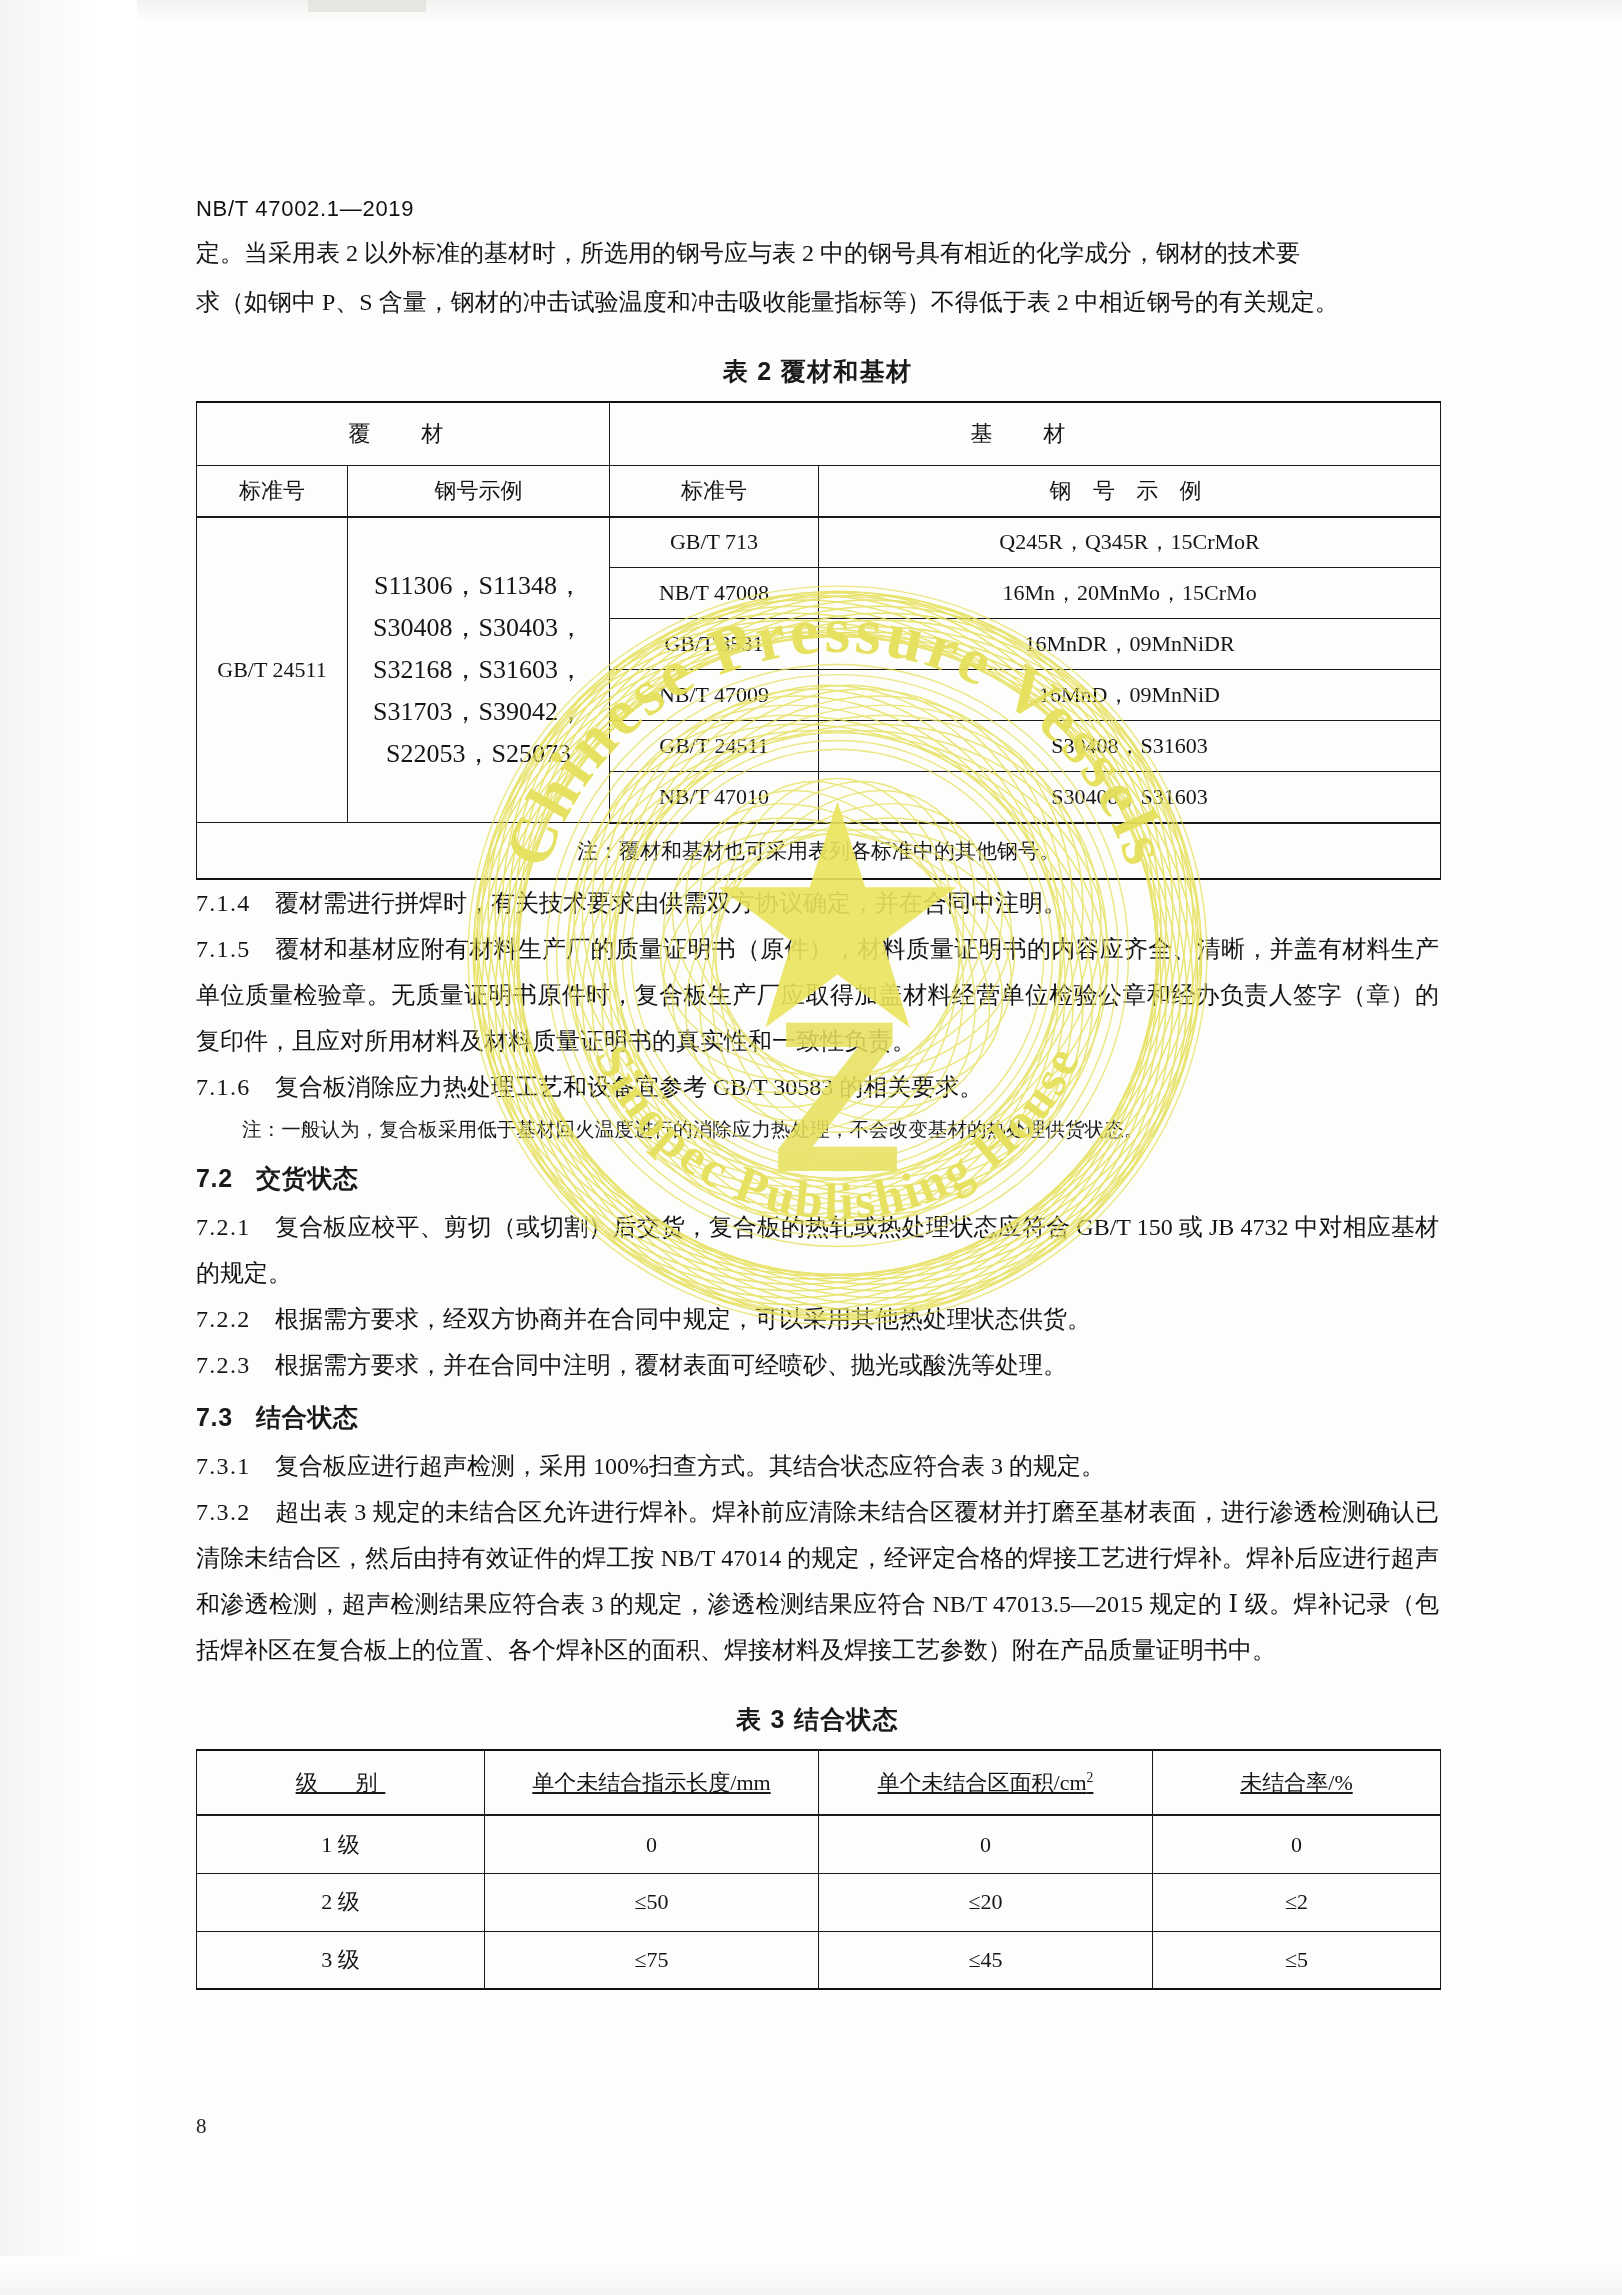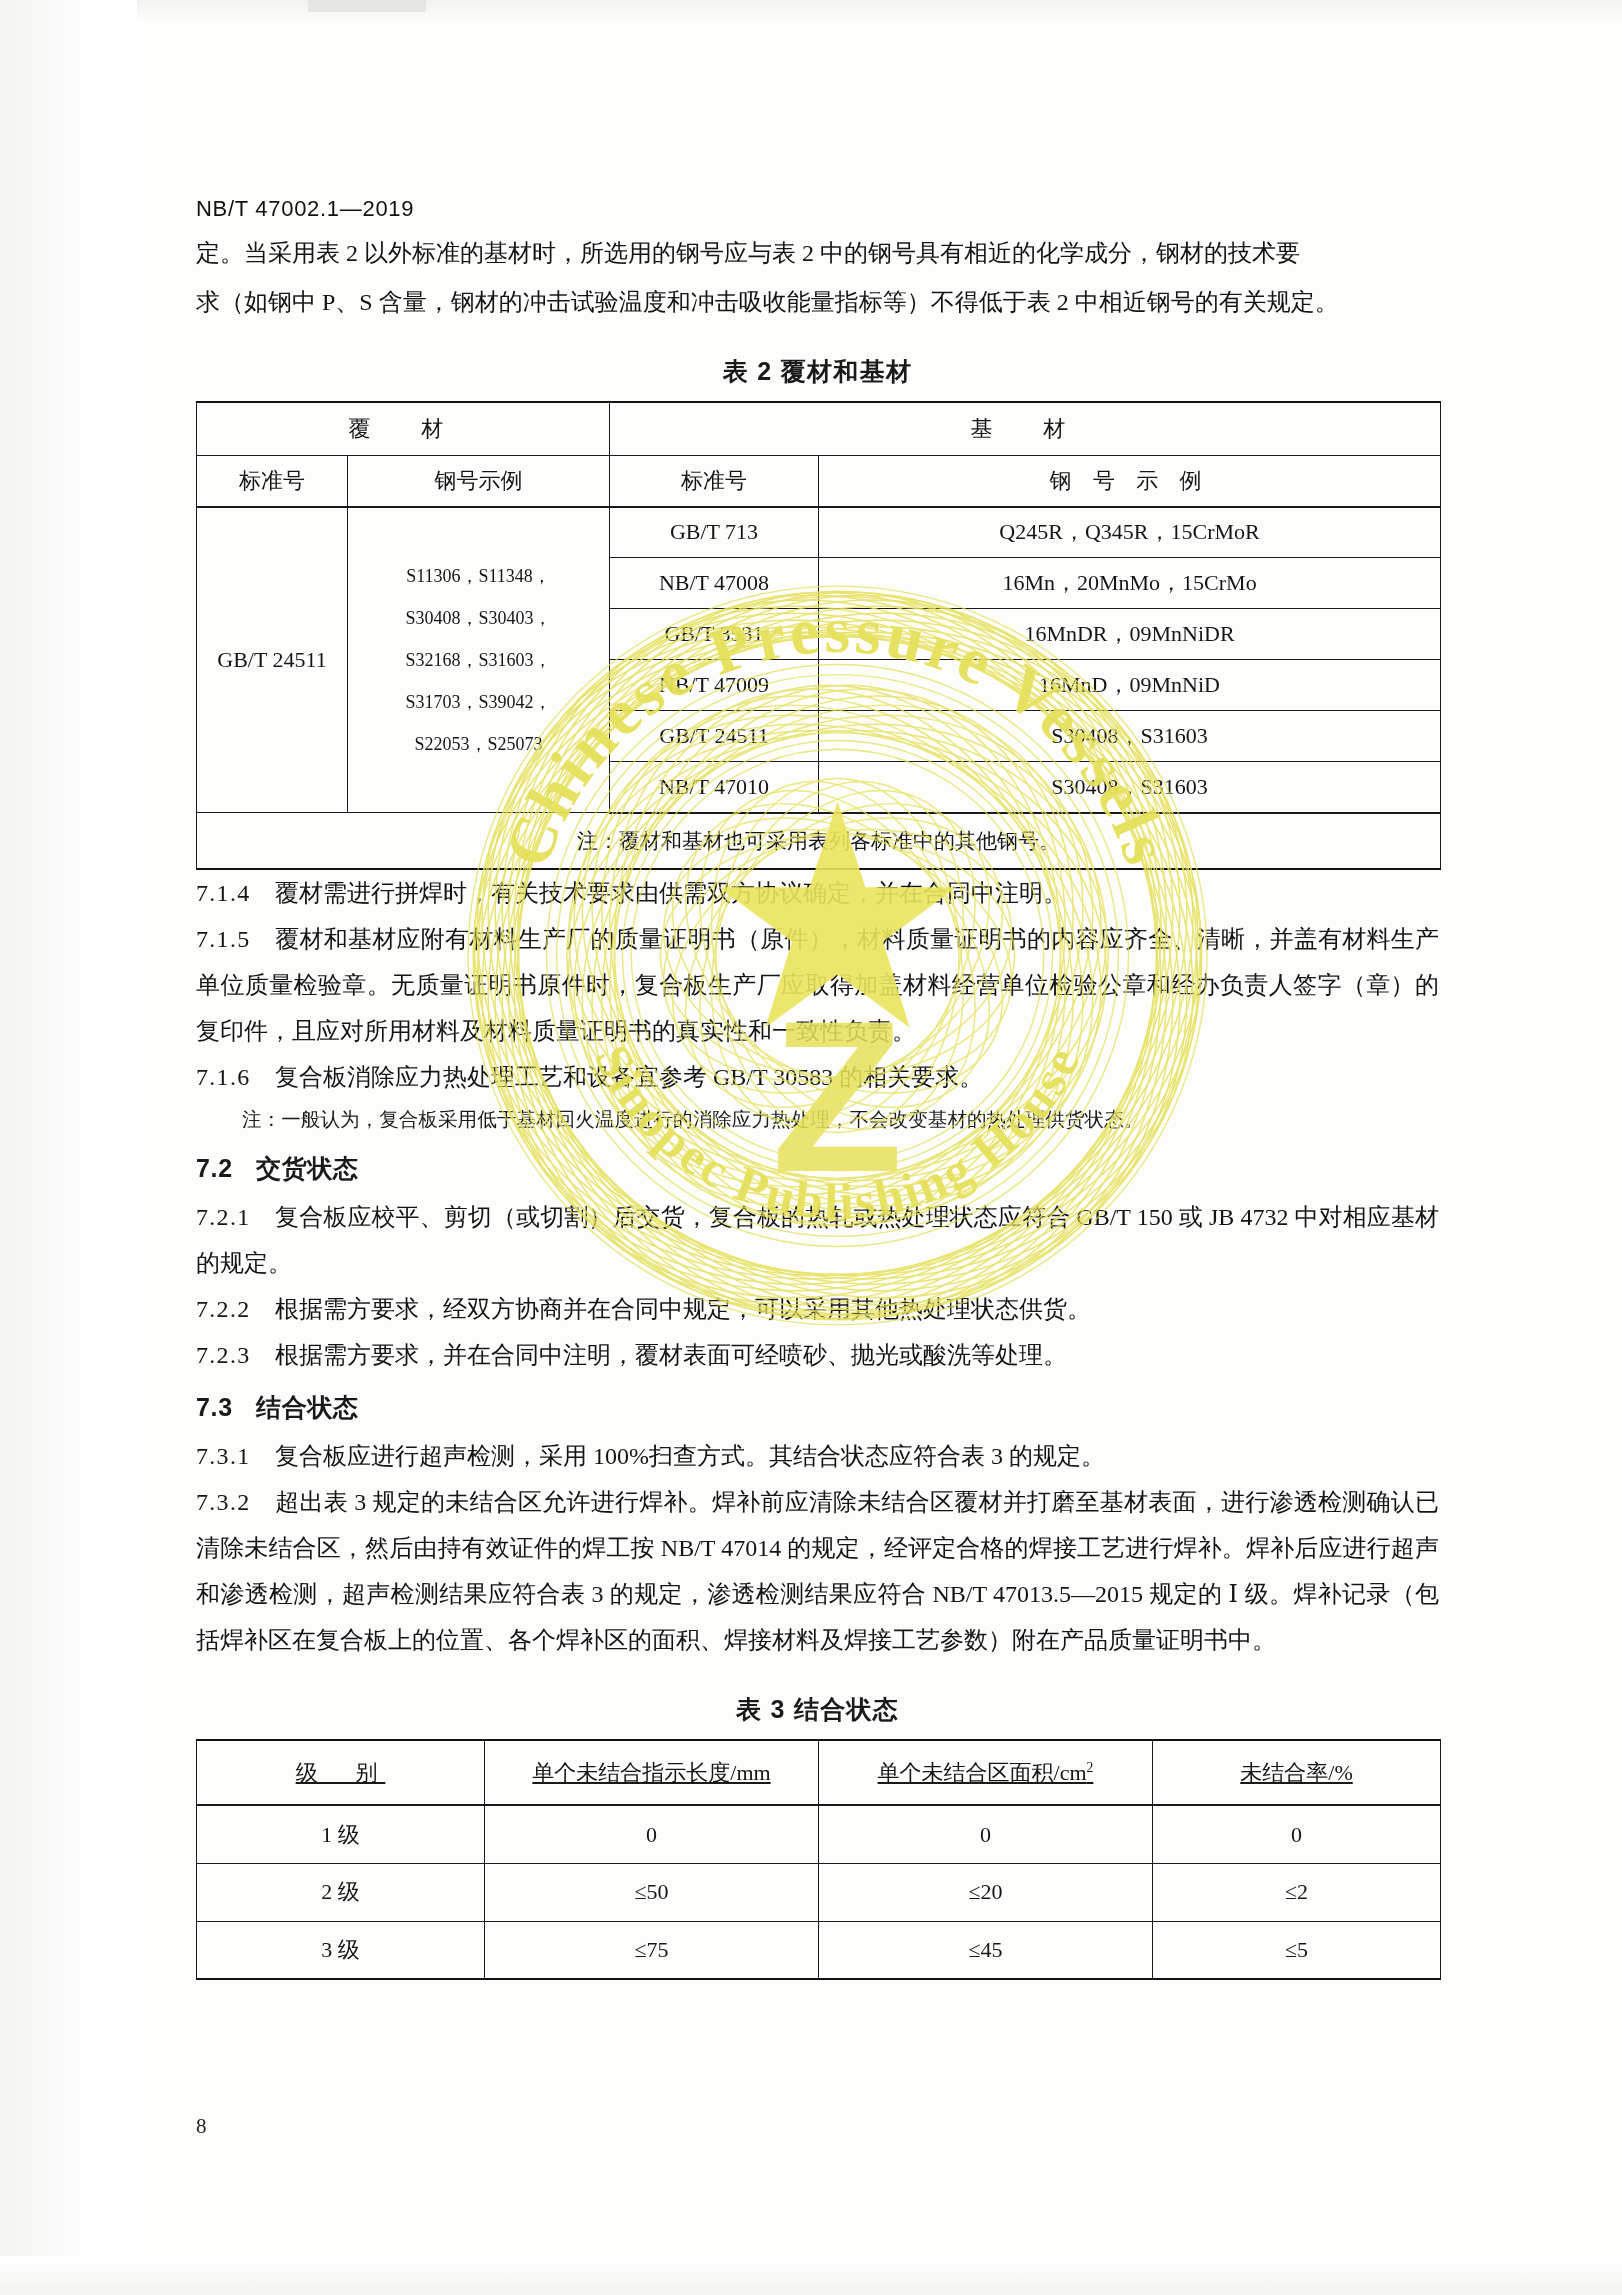--- a/index.html
+++ b/index.html
@@ -129,30 +129,30 @@
   table.std {
     border-top: 2.6px solid #111;
     border-bottom: 2.6px solid #111;
   }
   table.std tr.thick-under td,
   table.std tr.thick-under th {
     border-bottom-width: 2px;
   }
   .cell-multiline {
     line-height: 42px;
-    font-size: 18px;
+    font-size: 26px;
   }
   .note-row td {
     text-align: left;
     padding-left: 46px;
     font-size: 21px;
   }
 
   
-  #table2 .h-row { height: 54px; padding-left: 17px; }
+  #table2 .h-row { height: 64px; padding-left: 17px; }
   #table2 .h-row2 { height: 51px; }
   #table2 .b-row { height: 51px; }
   #table2 .n-row { height: 56px; }
   .spread { letter-spacing: 14.4px; padding-left: 14.4px; }
   .spread-sm { letter-spacing: 7.9px; padding-left: 7.9px; }
 
   
   #table3 .h-row { height: 65px; text-decoration: underline; }
   #table3 .b-row { height: 58px; padding-left: 24px; }
   sup { font-size: .62em; vertical-align: super; }

